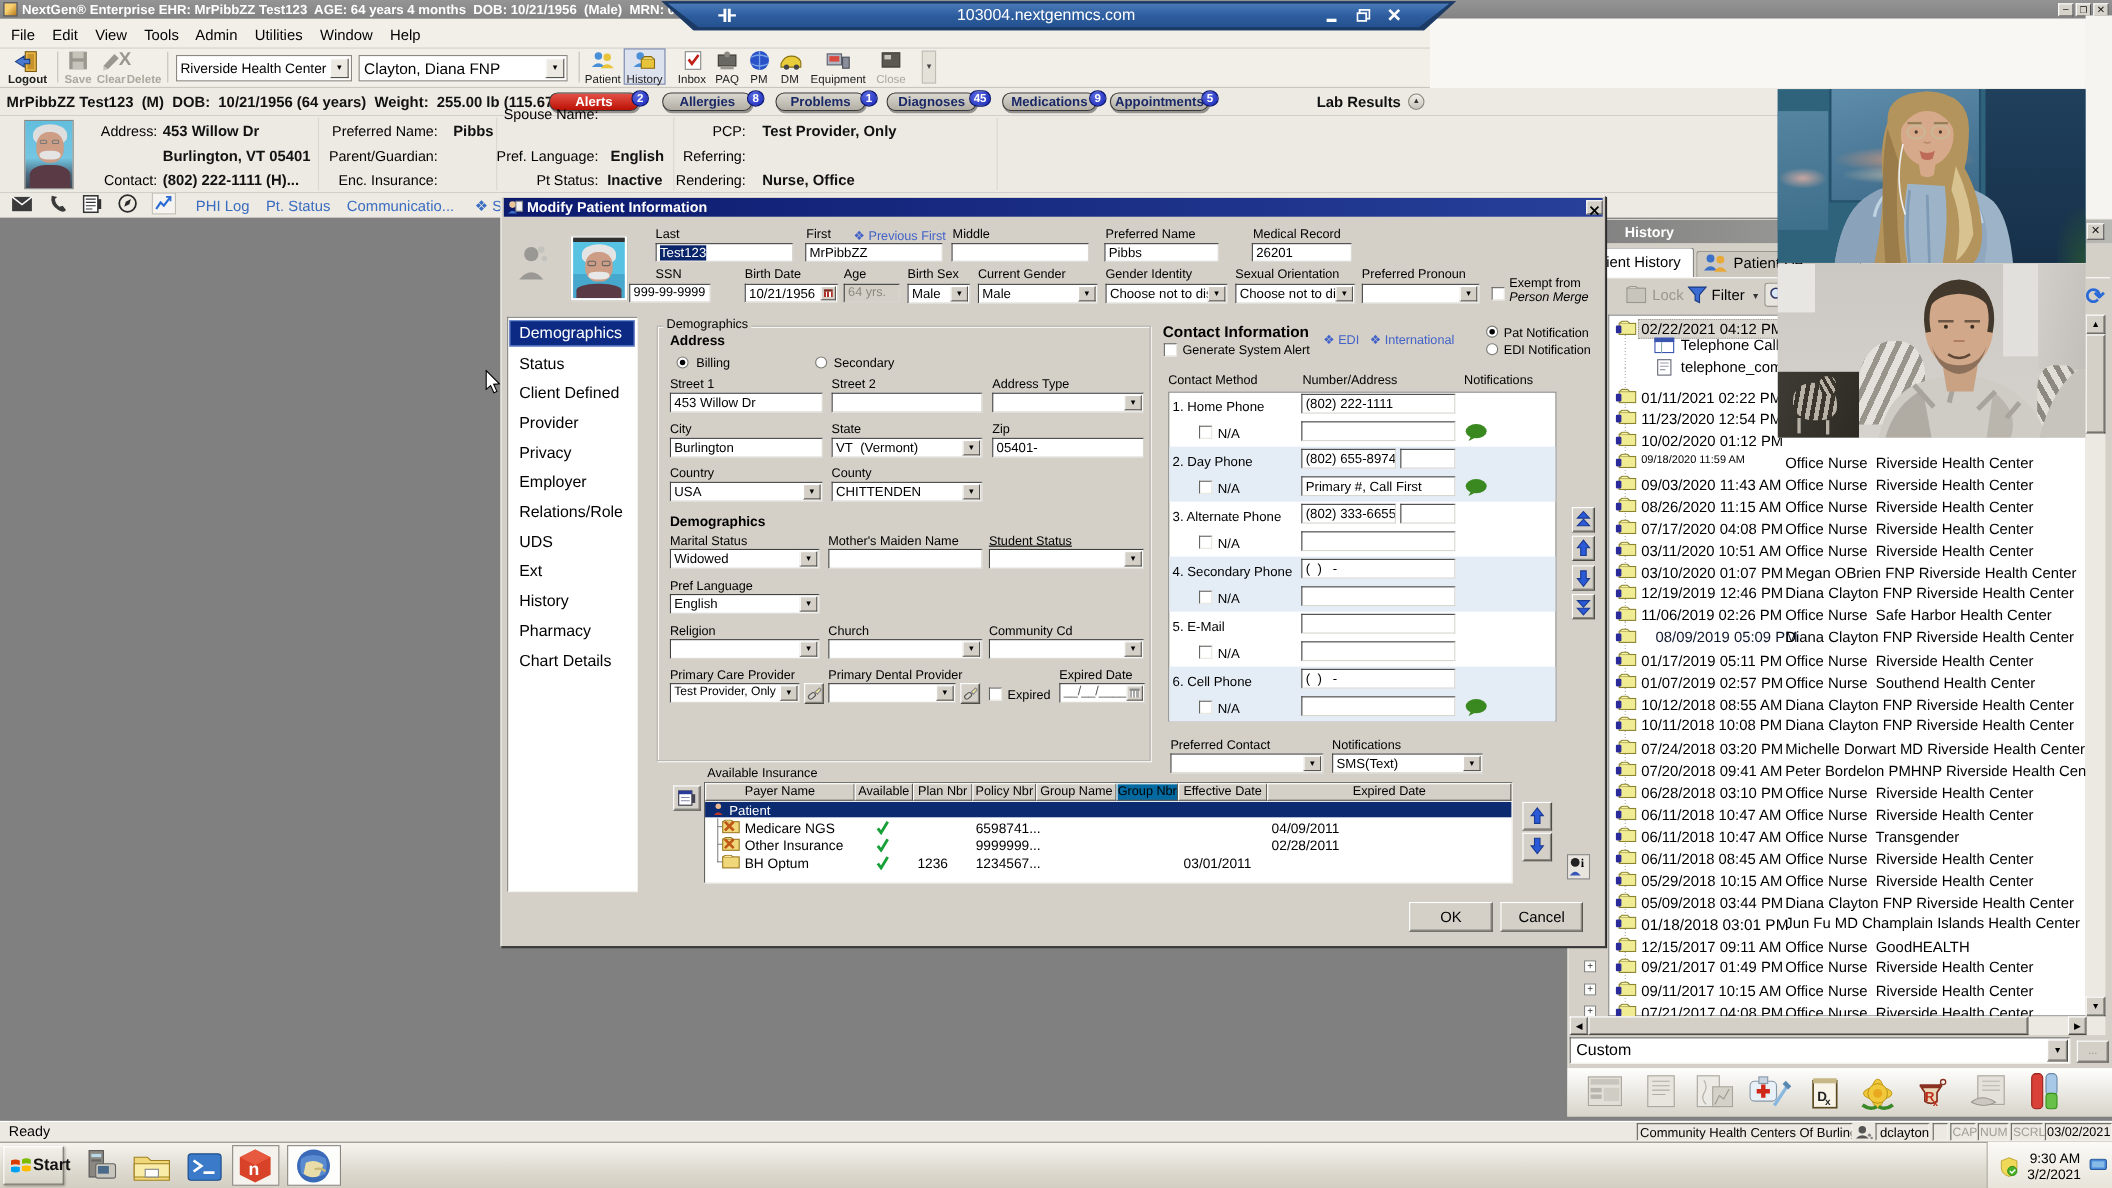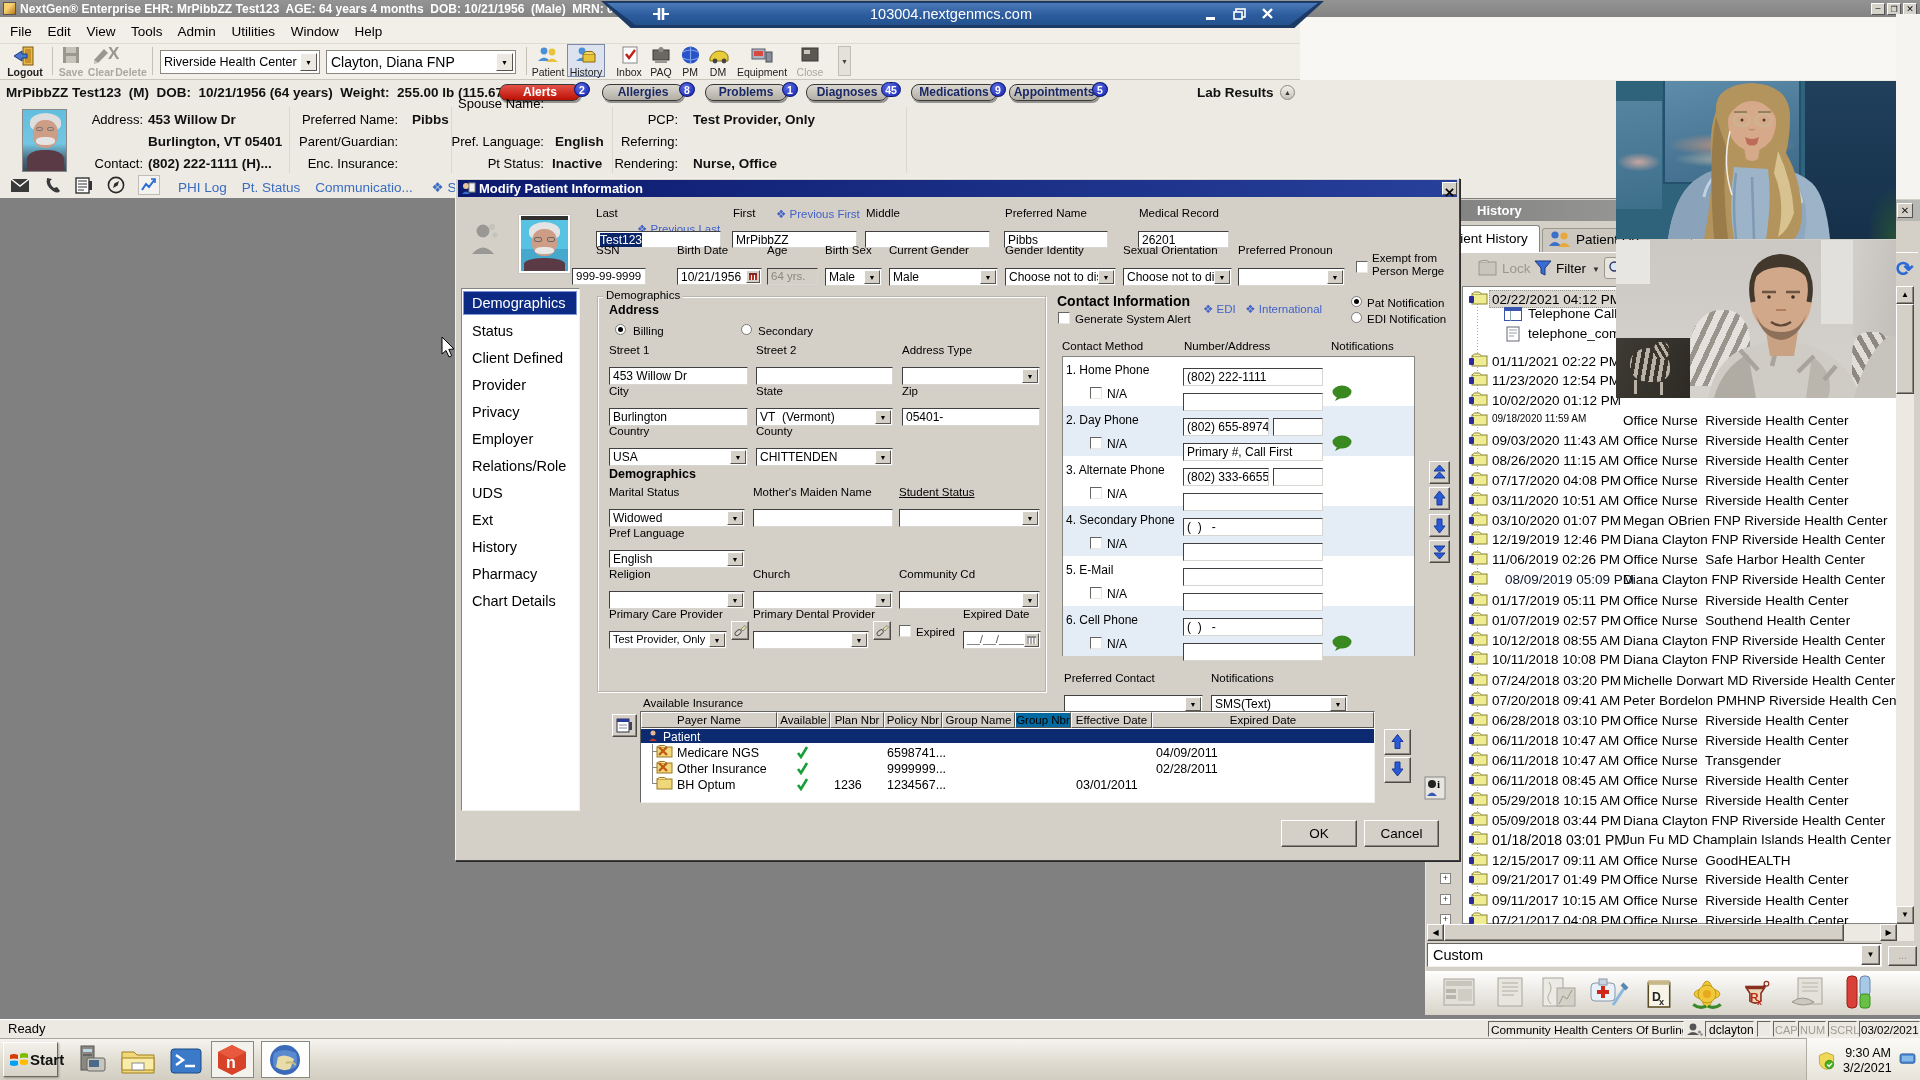--- a/index.html
+++ b/index.html
@@ -1,20 +1,20 @@
 <!DOCTYPE html>
 <html><head>
 <meta charset="utf-8">
 <style>
   * { margin:0; padding:0; box-sizing:border-box; }
   html,body { width:1920px; height:1080px; overflow:hidden; }
   body { font-family:"Liberation Sans", sans-serif; background:#808080; position:relative; }
   .abs { position:absolute; }
   .b { font-weight:bold; }
-  .fld2 { position:absolute; background:#fff; border:1px solid #404040; border-right-color:#d8d6d0; border-bottom-color:#d8d6d0; font-size:12px; color:#000; padding:1px 3px; overflow:hidden; white-space:nowrap;margin-top:10px; }
+  .fld2 { position:absolute; background:#fff; border:1px solid #404040; border-right-color:#d8d6d0; border-bottom-color:#d8d6d0; font-size:12px; color:#000; padding:1px 3px; overflow:hidden; white-space:nowrap; }
   .ddb { position:absolute; top:1px; right:1px; bottom:1px; width:16px; background:#d4d0c8; border:1px solid #fff; border-right-color:#58564f; border-bottom-color:#58564f; text-align:center; font-size:7px; color:#000; line-height:13px; }
   .ddb:after{ content:"▼"; }
   .lbl { position:absolute; font-size:11.5px; color:#000; white-space:nowrap; }
   .lnk { color:#4262c8; }
   .btn { position:absolute; background:#d4d0c8; border:1px solid #fff; border-right-color:#4e4c46; border-bottom-color:#4e4c46; box-shadow:inset -1px -1px 0 #8a887f; text-align:center; color:#000; }
   .cbx { position:absolute; width:12px; height:12px; background:#fff; border:1px solid #646460; border-right-color:#e8e6e0; border-bottom-color:#e8e6e0; }
   .rad { position:absolute; width:11px; height:11px; background:#fff; border:1px solid #7a7a74; border-radius:50%; }
   .rad.on:after { content:""; position:absolute; left:2px; top:2px; width:5px; height:5px; background:#000; border-radius:50%; }
   .sunk { border:1px solid #646460; border-right-color:#f2f1ec; border-bottom-color:#f2f1ec; }
 </style>
@@ -609,21 +609,21 @@
 <div class="fld2" style="left:767px;top:258px;width:51px;height:17px;font-size:11.5px;background:#d4d0c8;color:#8a887e;">64 yrs.</div>
 <div class="fld2" style="left:825px;top:258px;width:57px;height:18px;font-size:12px;">Male<div class="ddb"></div></div>
 <div class="fld2" style="left:889px;top:258px;width:109px;height:18px;font-size:12px;">Male<div class="ddb"></div></div>
 <div class="fld2" style="left:1005px;top:258px;width:111px;height:18px;font-size:12px;">Choose not to dis<div class="ddb"></div></div>
 <div class="fld2" style="left:1123px;top:258px;width:109px;height:18px;font-size:12px;">Choose not to disc<div class="ddb"></div></div>
 <div class="fld2" style="left:1238px;top:258px;width:107px;height:18px;font-size:12px;">
       <div class="ddb"></div>
     </div>
 <div class="cbx" style="left:1356px;top:261px;"></div>
 <div class="lbl" style="left:1372px;top:252px;">Exempt from</div>
-<div class="lbl" style="left:1372px;top:265px;">Person Merge</div>
+<div class="lbl" style="left:1372px;top:265px;font-style:italic;">Person Merge</div>
 <div class="abs" style="left:461px;top:288px;width:119px;height:523px;background:#fff;border:1px solid #848480;border-right-color:#f2f1ec;border-bottom-color:#f2f1ec;"></div>
 <div class="abs" style="left:463px;top:291px;width:114px;height:24px;background:#0c2a84;border:1px solid #7a98d8;"></div>
 <div class="abs" style="left:472px;top:295px;font-size:14.5px;color:#fff;">Demographics</div>
 <div class="abs" style="left:472px;top:323px;font-size:14.5px;color:#000;">Status</div>
 <div class="abs" style="left:472px;top:350px;font-size:14.5px;color:#000;">Client Defined</div>
 <div class="abs" style="left:472px;top:377px;font-size:14.5px;color:#000;">Provider</div>
 <div class="abs" style="left:472px;top:404px;font-size:14.5px;color:#000;">Privacy</div>
 <div class="abs" style="left:472px;top:431px;font-size:14.5px;color:#000;">Employer</div>
 <div class="abs" style="left:472px;top:458px;font-size:14.5px;color:#000;">Relations/Role</div>
 <div class="abs" style="left:472px;top:485px;font-size:14.5px;color:#000;">UDS</div>

